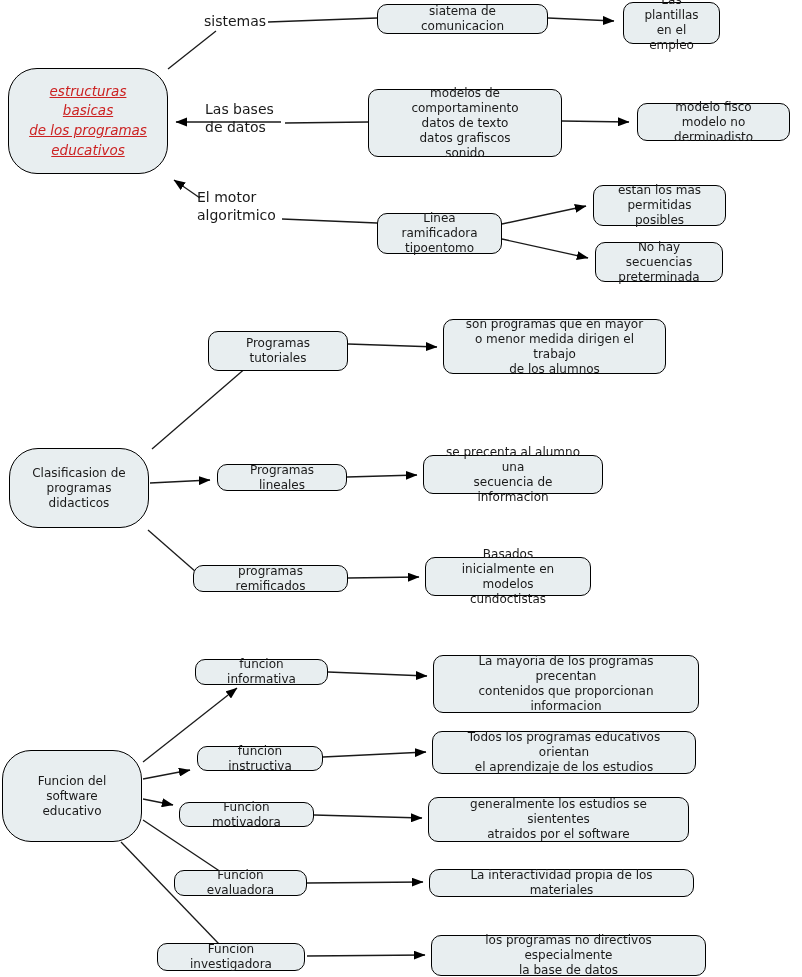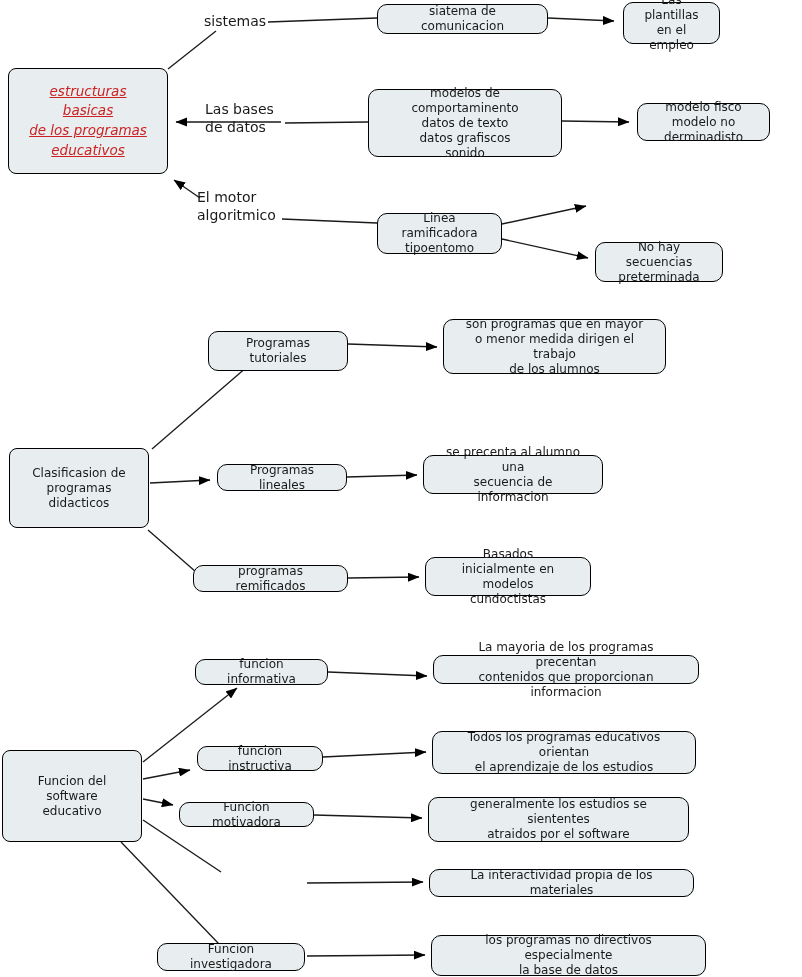--- a/index.html
+++ b/index.html
@@ -18,21 +18,21 @@
     box-sizing:border-box;
     background:#e8eef0;
     border:1px solid #000000;
     border-radius:10px;
     display:flex;align-items:center;justify-content:center;
     text-align:center;
     font-size:12px;line-height:1.25;
     white-space:pre-line;
     padding:2px 19px;
   }
-  .node.big{border-radius:8px;}
+  .node.big{border-radius:29px;}
   .label{
     position:absolute;
     background:transparent;border:none;
     font-size:14px;line-height:1.3;
     white-space:pre-line;
     text-align:left;
   }
   .red-title{
     color:#cc2222;
     font-style:italic;
@@ -97,29 +97,33 @@
 en el empleo</span>
   </div>
   <div class="label" style="left:205px;top:100px">Las bases
 de datos</div>
   <div class="node" style="left:368px;top:89px;width:194px;height:68px">
     <span>modelos de comportaminento
 datos de texto
 datos grafiscos
 sonido</span>
   </div>
-  <div class="node" style="left:637px;top:103px;width:133px;height:38px">
+  <div class="node" style="left:637px;top:103px;width:153px;height:38px">
     <span>modelo fisco
 modelo no derminadisto</span>
   </div>
   <div class="label" style="left:197px;top:188px">El motor
 algoritmico</div>
   <div class="node" style="left:377px;top:213px;width:125px;height:41px">
     <span>Linea ramificadora
 tipoentomo</span>
+  </div>
+  <div class="node" style="left:593px;top:185px;width:133px;height:41px">
+    <span>estan los mas
+permitidas posibles</span>
   </div>
   <div class="node" style="left:595px;top:242px;width:128px;height:40px">
     <span>No hay secuencias
 preterminada</span>
   </div>
 
   <div class="node big" style="left:9px;top:448px;width:140px;height:80px">
     <span>Clasificasion de
 programas
 didacticos</span>
@@ -148,38 +152,41 @@
   </div>
 
   <div class="node big" style="left:2px;top:750px;width:140px;height:92px">
     <span>Funcion del
 software
 educativo</span>
   </div>
   <div class="node" style="left:195px;top:659px;width:133px;height:26px">
     <span>funcion informativa</span>
   </div>
-  <div class="node" style="left:433px;top:655px;width:266px;height:29px">
+  <div class="node" style="left:433px;top:655px;width:266px;height:58px">
     <span>La mayoria de los programas precentan
 contenidos que proporcionan informacion</span>
   </div>
   <div class="node" style="left:197px;top:746px;width:126px;height:25px">
     <span>funcion instructiva</span>
   </div>
   <div class="node" style="left:432px;top:731px;width:264px;height:43px">
     <span>Todos los programas educativos orientan
 el aprendizaje de los estudios</span>
   </div>
   <div class="node" style="left:179px;top:802px;width:135px;height:25px">
     <span>Funcion motivadora</span>
   </div>
   <div class="node" style="left:428px;top:797px;width:261px;height:45px">
     <span>generalmente los estudios se siententes
 atraidos por el software</span>
   </div>
+  <div class="node" style="left:174px;top:870px;width:133px;height:26px">
+    <span>Funcion evaluadora</span>
+  </div>
   <div class="node" style="left:429px;top:869px;width:265px;height:28px">
     <span>La interactividad propia de los materiales</span>
   </div>
   <div class="node" style="left:157px;top:943px;width:148px;height:28px">
     <span>Funcion investigadora</span>
   </div>
   <div class="node" style="left:431px;top:935px;width:275px;height:41px">
     <span>los programas no directivos especialmente
 la base de datos</span>
   </div>

